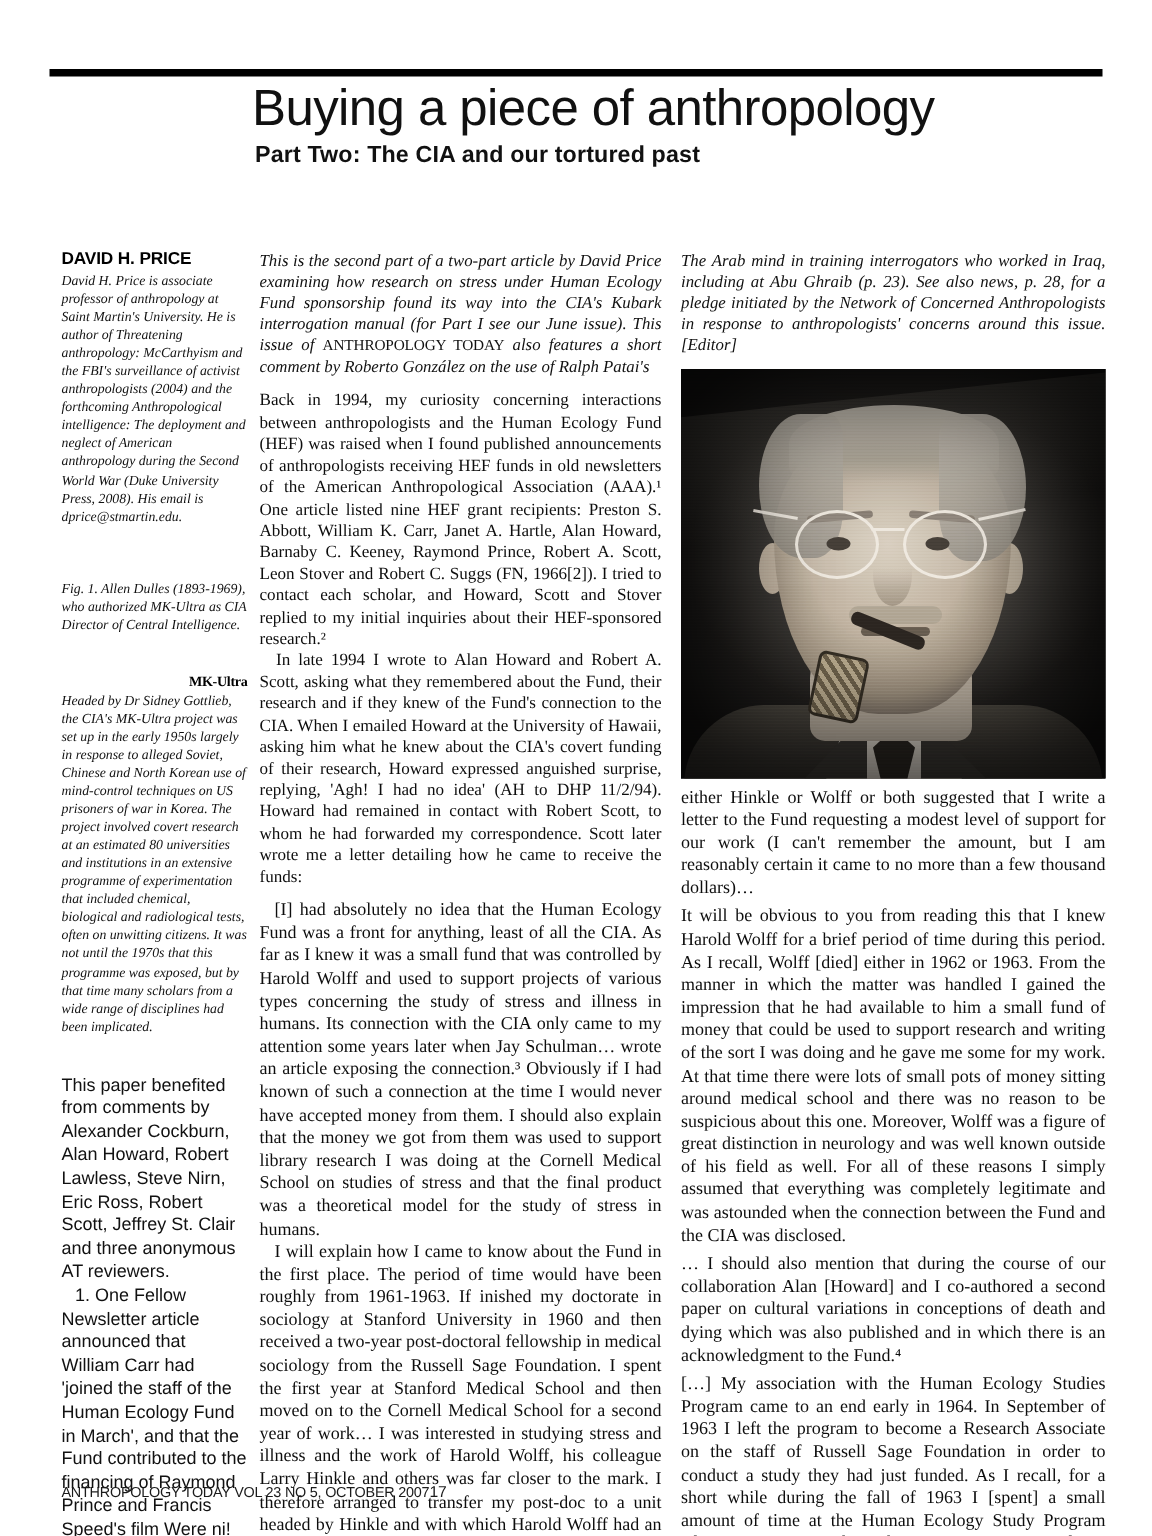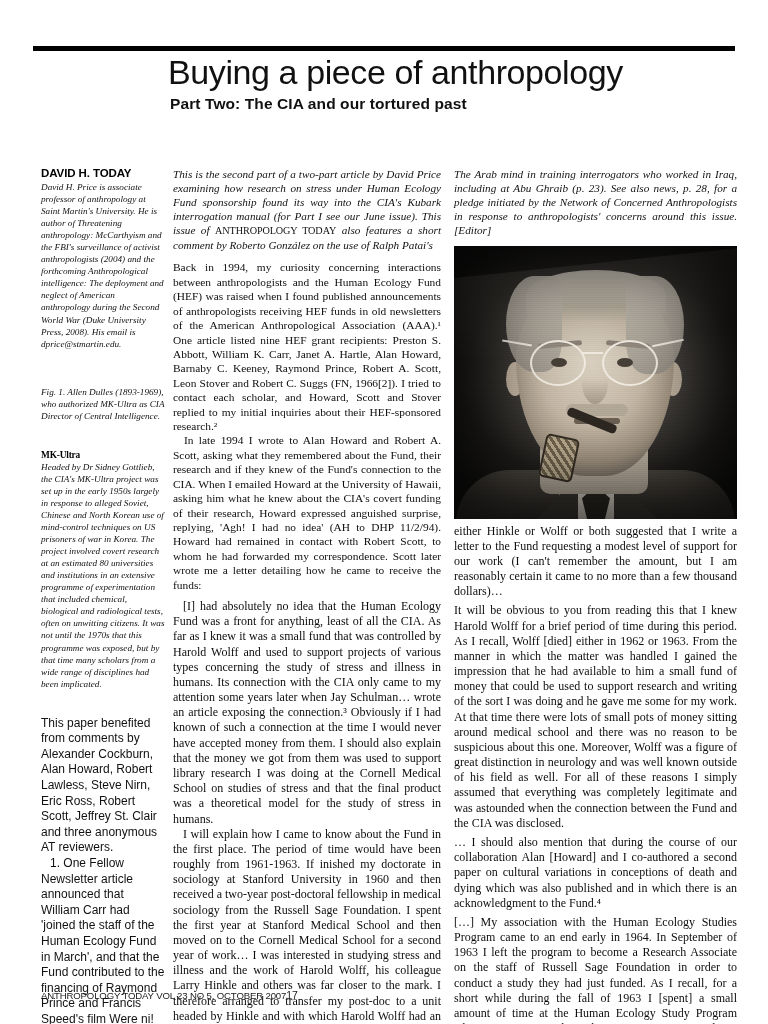--- a/index.html
+++ b/index.html
@@ -96,20 +96,21 @@
     margin: 0;
     color: #111;
   }
   .side-head {
     font-family: "Liberation Serif", serif;
     font-weight: bold;
     font-size: 9.4px;
     margin: 17px 0 1px 0;
     letter-spacing: -0.2px;
     color: #000;
+    text-align: right;
   }
   .side-body {
     font-family: "Liberation Serif", serif;
     font-style: italic;
     font-size: 9.2px;
     line-height: 1.31;
     margin: 0;
     color: #111;
   }
   .notes {
@@ -343,21 +344,21 @@
 <div class="page">
 
   <div class="rule-top"></div>
 
   <div class="title">Buying a piece of anthropology</div>
   <div class="subtitle">Part Two: The CIA and our tortured past</div>
 
   <div class="col-left">
 
     <div>
-      <p class="author-name">DAVID H. TODAY</p>
+      <p class="author-name">DAVID H. PRICE</p>
       <p class="author-bio">David H. Price is associate professor of anthropology at Saint Martin's University. He is author of Threatening anthropology: McCarthyism and the FBI's surveillance of activist anthropologists (2004) and the forthcoming Anthropological intelligence: The deployment and neglect of American anthropology during the Second World War (Duke University Press, 2008). His email is dprice@stmartin.edu.</p>
     </div>
 
     <div class="side-block" style="margin-top:36px;">
       <p class="fig-caption">Fig. 1. Allen Dulles (1893-1969), who authorized MK-Ultra as CIA Director of Central Intelligence.</p>
     </div>
 
     <div class="side-block" style="margin-top:28px;">
       <p class="side-head">MK-Ultra</p>
       <p class="side-body">Headed by Dr Sidney Gottlieb, the CIA's MK-Ultra project was set up in the early 1950s largely in response to alleged Soviet, Chinese and North Korean use of mind-control techniques on US prisoners of war in Korea. The project involved covert research at an estimated 80 universities and institutions in an extensive programme of experimentation that included chemical, biological and radiological tests, often on unwitting citizens. It was not until the 1970s that this programme was exposed, but by that time many scholars from a wide range of disciplines had been implicated.</p>

